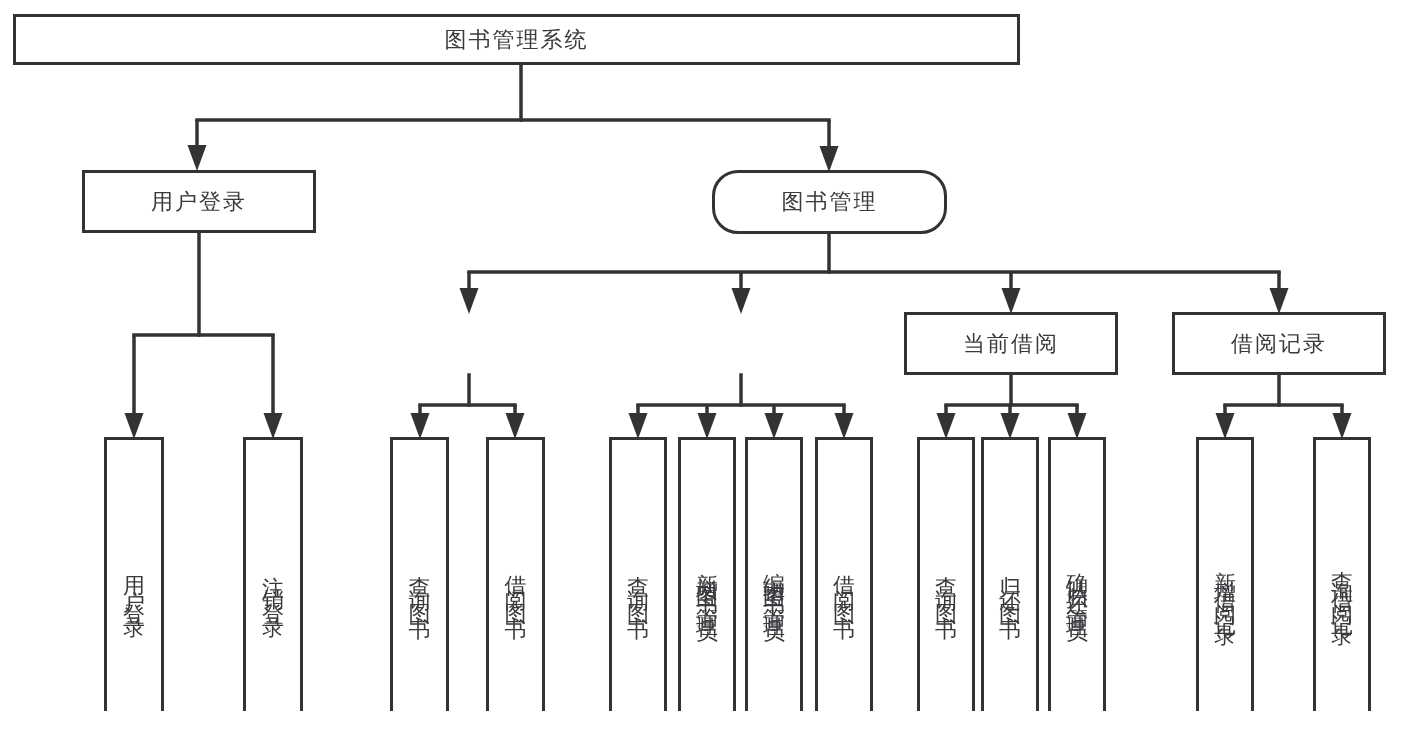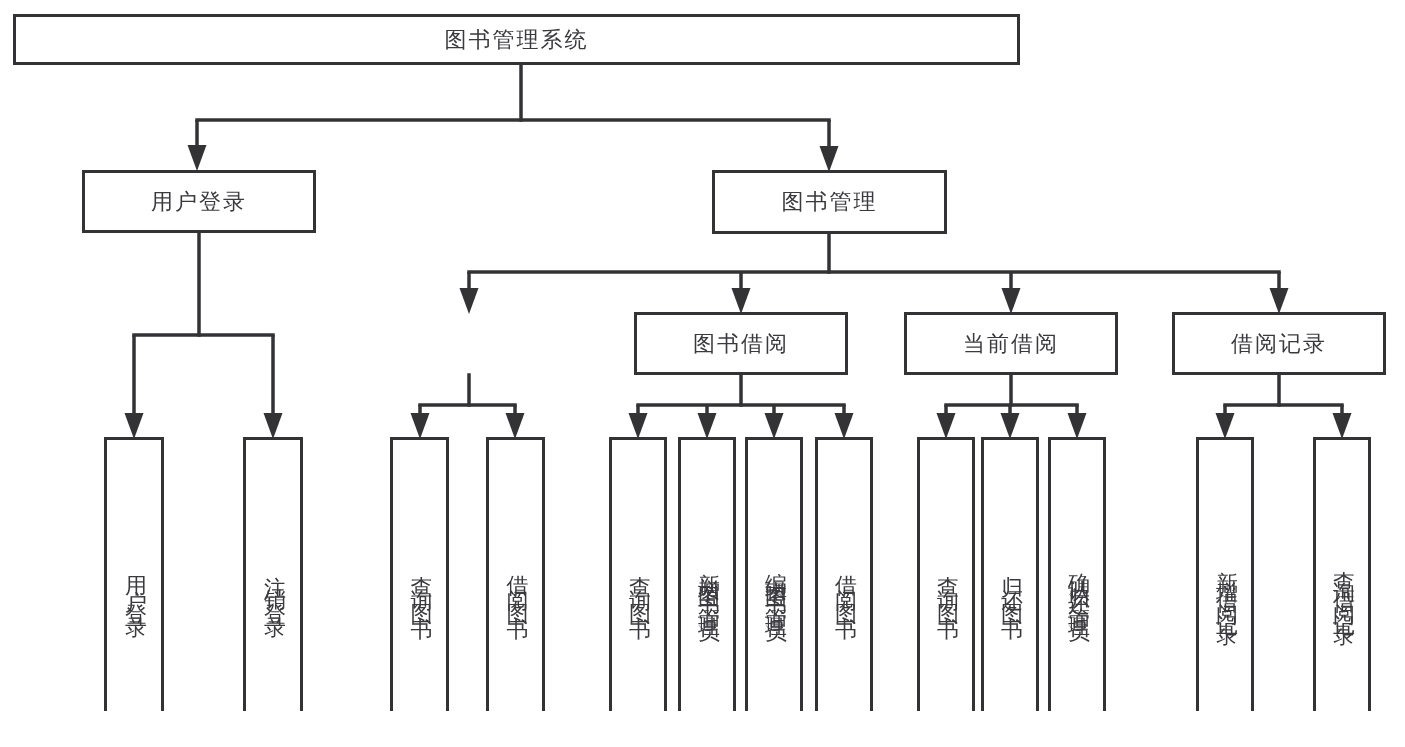--- a/index.html
+++ b/index.html
@@ -1,21 +1,21 @@
 <!DOCTYPE html>
 <html><head>
 <meta charset="utf-8">
 <style>
   html,body{margin:0;padding:0;background:#ffffff;}
   .canvas{
     position:relative;
     width:1405px;height:711px;
     background:#ffffff;
     overflow:hidden;
-    font-family:Liberation Mono, monospace;
+    font-family:Liberation Serif, serif;
   }
   .connector-layer{
     position:absolute;left:0;top:0;width:1405px;height:747px;
     pointer-events:none;
   }
   .hbox{
     position:absolute;
     box-sizing:border-box;
     border:3px solid #333336;
     background:#ffffff;
@@ -113,27 +113,24 @@
       <polygon points="1342,439 1332.5,413 1351.5,413" fill="#333336"></polygon>
     </svg>
 
   <div class="hbox" style="left:13px;top:14px;width:1007px;height:51px;">
     <span>图书管理系统</span>
   </div>
 
   <div class="hbox" style="left:82px;top:170px;width:234px;height:63px;">
     <span>用户登录</span>
   </div>
-  <div class="hbox" style="left:712px;top:170px;width:235px;height:64px;">
+  <div class="hbox" style="left:712px;top:170px;width:235px;height:64px;border-radius:26px;">
     <span>图书管理</span>
   </div>
 
-  <div class="hbox" style="left:634px;top:312px;width:214px;height:63px;">
-    <span>图书借阅</span>
-  </div>
   <div class="hbox" style="left:1172px;top:312px;width:214px;height:63px;">
     <span>借阅记录</span>
   </div>
   <div class="hbox" style="left:904px;top:312px;width:214px;height:63px;">
     <span>当前借阅</span>
   </div>
 
   <div class="vbox" style="left:104px;width:60px;">
     <span class="vlabel" style="letter-spacing: 14px;">用户登录</span>
   </div>

